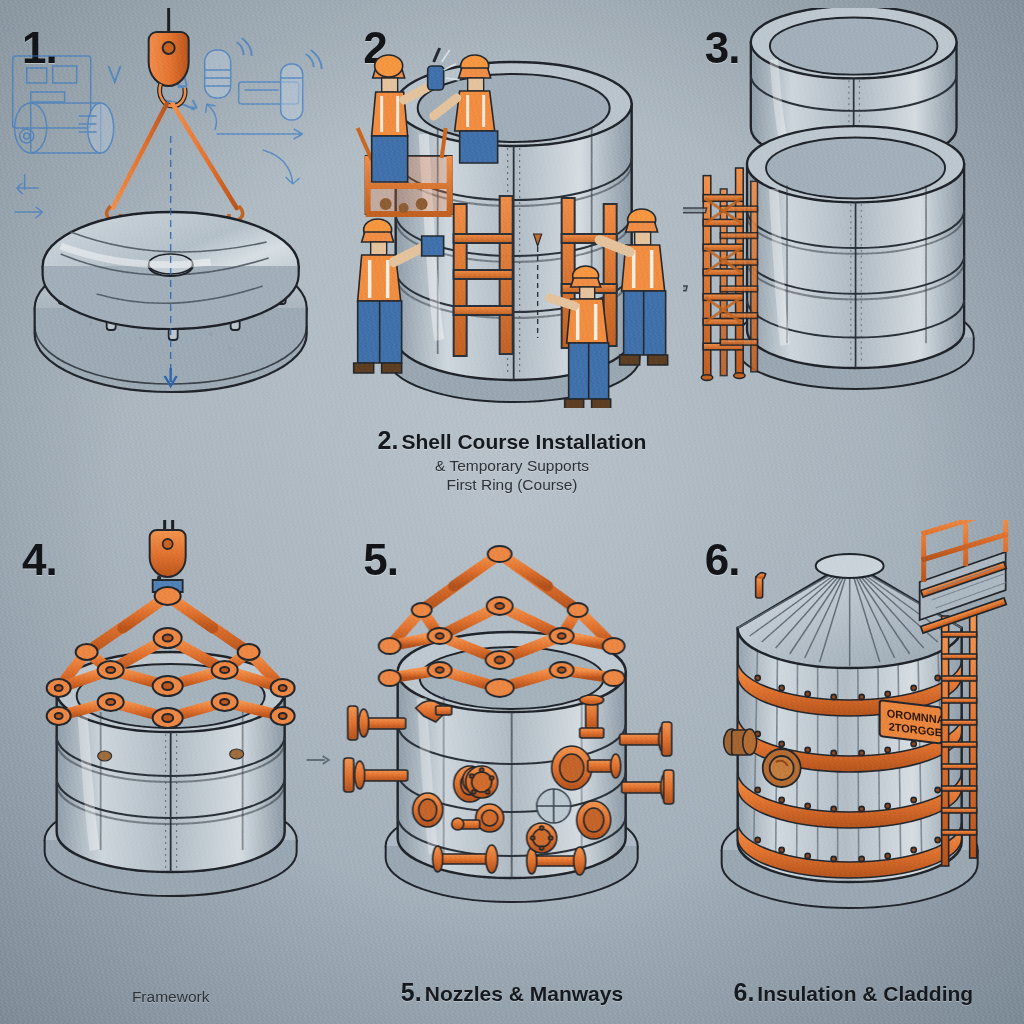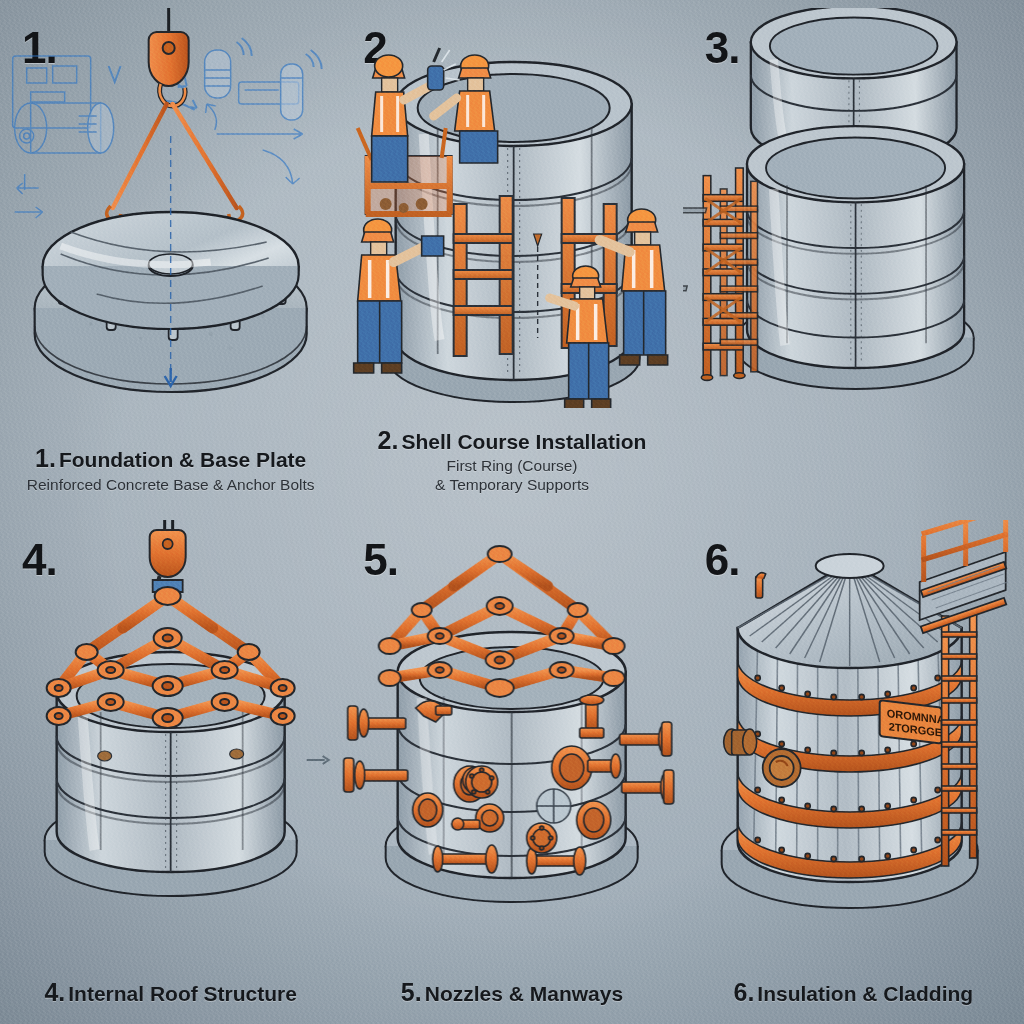--- a/index.html
+++ b/index.html
@@ -167,28 +167,20 @@
           <ellipse cx="170" cy="258" rx="22" ry="10" fill="#9dabb6" stroke="#1d2127" stroke-width="2"></ellipse>
           <ellipse cx="170" cy="256" rx="22" ry="10" fill="#c2ccd3" stroke="#1d2127" stroke-width="1.6"></ellipse>
           <path d="M60 238q70 26 150 16" stroke="#ffffff" stroke-opacity=".45" stroke-width="7" fill="none"></path>
         </g>
         <g stroke="#2b62a8" stroke-width="1.4" stroke-dasharray="7 5" opacity=".85">
           <path d="M170 128 L170 368"></path>
         </g>
         <path d="M170 360 l0 14 M164 368 l6 10 l6 -10" stroke="#2b62a8" stroke-width="2.4" fill="none"></path>
       </svg>
       </div>
-      <div class="caption">
-        <div class="cap-title">
-          <span class="n">1.</span><span>Foundation &amp; Base Plate</span>
-        </div>
-        <div class="cap-sub">
-          <div>Reinforced Concrete Base &amp; Anchor Bolts</div>
-        </div>
-      </div>
     </div>
 
     <div class="panel p2">
       <div class="stepnum">2.</div>
       <div class="art">
       <svg viewBox="0 0 340 400" preserveAspectRatio="xMidYMid meet">
         <defs>
           <linearGradient id="shell2" x1="0" y1="0" x2="1" y2="0">
             <stop offset="0" stop-color="#8e9ca8"></stop>
                 <stop offset=".22" stop-color="#cdd6dc"></stop>
@@ -313,22 +305,22 @@
           <path d="M196 230 L196 330"></path>
         </g>
         <path d="M192 226h8l-4 12z" fill="#c06a2c" stroke="#23272c" stroke-width="1.2"></path>
       </svg>
       </div>
       <div class="caption">
         <div class="cap-title">
           <span class="n">2.</span><span>Shell Course Installation</span>
         </div>
         <div class="cap-sub">
+          <div>&amp; Temporary Supports</div>
           <div>First Ring (Course)</div>
-          <div>&amp; Temporary Supports</div>
         </div>
       </div>
     </div>
 
     <div class="panel p3">
       <div class="stepnum">3.</div>
       <div class="art">
       <svg viewBox="0 0 340 420" preserveAspectRatio="xMidYMid meet">
         <defs>
           <linearGradient id="shell3" x1="0" y1="0" x2="1" y2="0">
@@ -535,22 +527,22 @@
           </g>
         </g>
         <g fill="#9c6a3a" stroke="#2a3038" stroke-width="1.2">
           <ellipse cx="104" cy="236" rx="7" ry="5"></ellipse>
           <ellipse cx="236" cy="234" rx="7" ry="5"></ellipse>
         </g>
         <path d="M306 240h18M322 236l6 4-6 4" stroke="#5d6b76" stroke-width="2" fill="none"></path>
       </svg>
       </div>
       <div class="caption">
-        <div class="cap-title">
-          <span class="n">4.</span><span>Internal Roof Structure</span>
+        <div class="cap-sub">
+          <div>Framework</div>
         </div>
       </div>
     </div>
 
     <div class="panel p5">
       <div class="stepnum">5.</div>
       <div class="art">
       <svg viewBox="0 0 340 400" preserveAspectRatio="xMidYMid meet">
         <defs>
           <linearGradient id="shell5" x1="0" y1="0" x2="1" y2="0">

